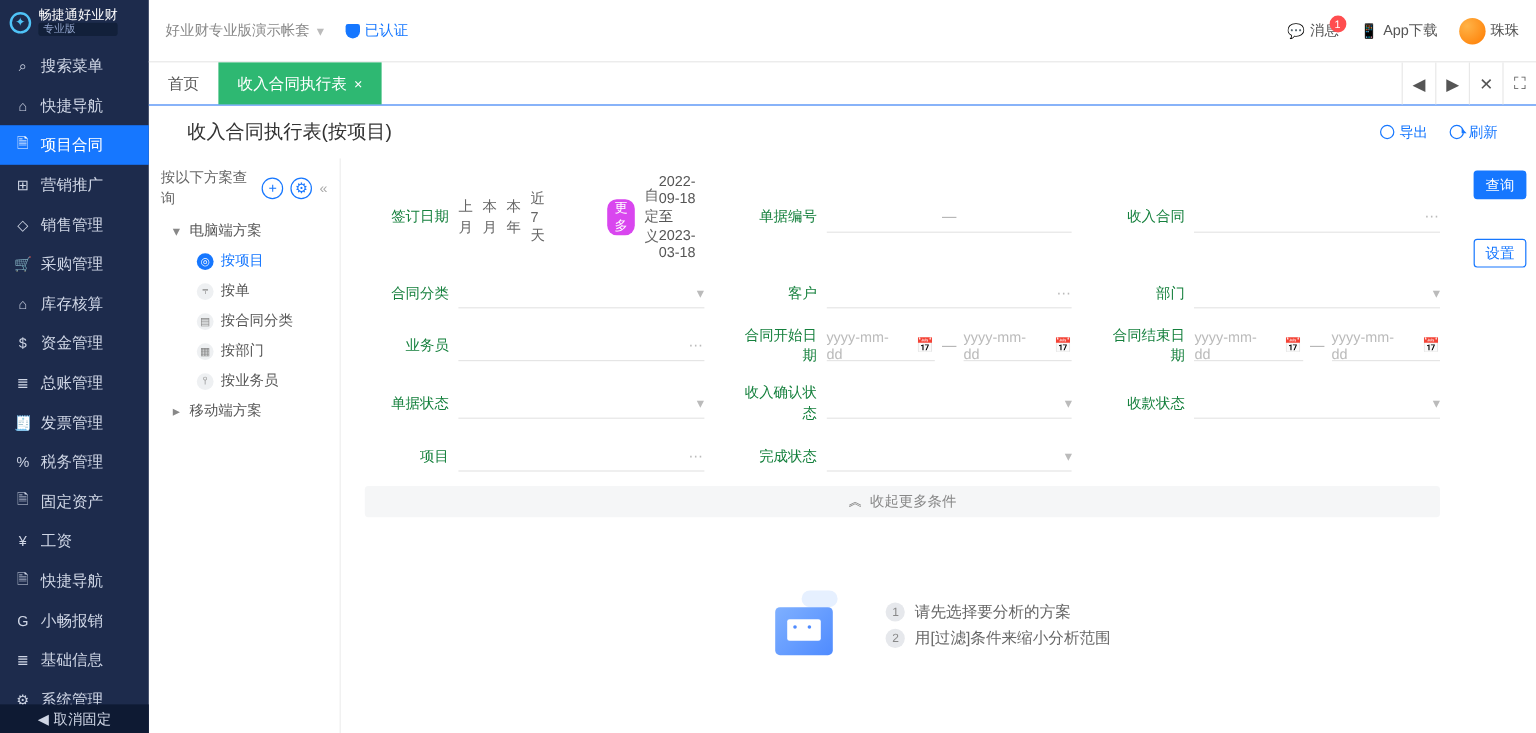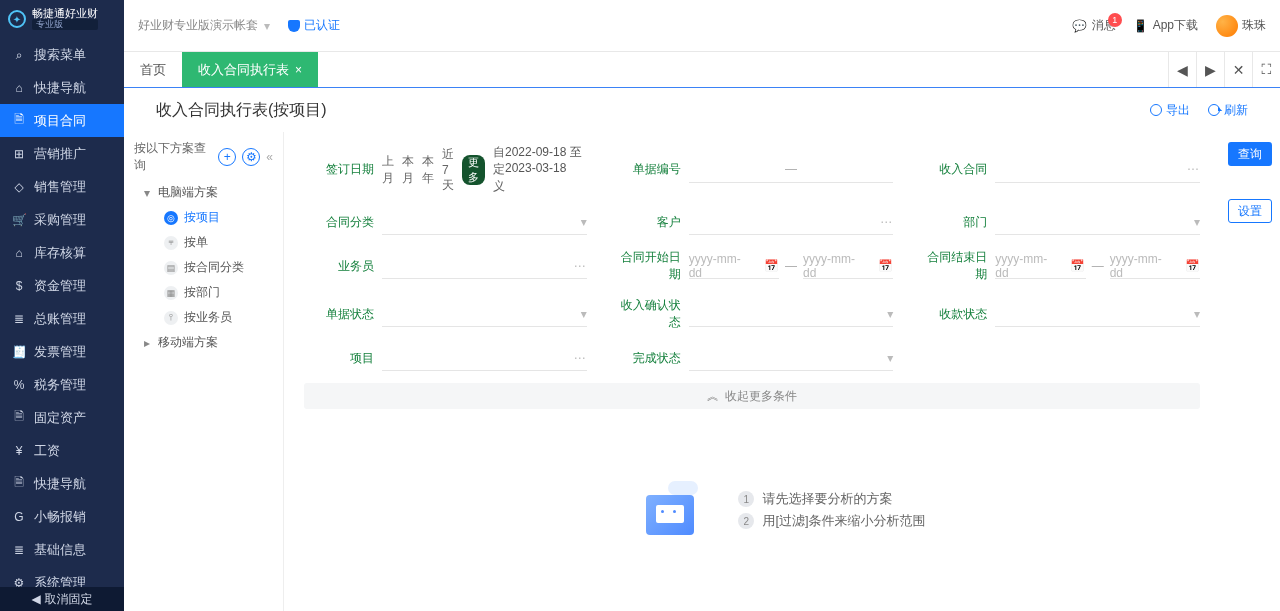--- a/index.html
+++ b/index.html
@@ -62,21 +62,21 @@
 .filterwrap{flex:1;display:flex;flex-direction:column;min-width:0;}
 
 .filters{padding:12px 20px 0;display:grid;grid-template-columns:repeat(3,1fr);column-gap:24px;row-gap:14px;font-size:12px;color:#555;}
 .frow{display:flex;align-items:center;gap:8px;}
 .flabel{width:70px;text-align:right;color:#15803d;flex-shrink:0;}
 .fctrl{flex:1;min-width:0;height:26px;border-bottom:1px solid #e5e5e5;display:flex;align-items:center;position:relative;color:#999;cursor:pointer;}
 .fctrl .chev{margin-left:auto;color:#bbb;}
 .fctrl .ellips{margin-left:auto;color:#bbb;letter-spacing:1px;}
 .date-presets{display:flex;align-items:center;gap:8px;font-size:12px;}
 .date-presets .p{cursor:pointer;color:#666;}
-.date-presets .pill{background:#14532d;color:#fff;border-radius:8px;padding:0 6px;font-size:11px;}
+.date-presets .pill{background:#d946ef;color:#fff;border-radius:8px;padding:0 6px;font-size:11px;margin-left:44px;}
 .date-stack{display:flex;flex-direction:row;}
 .date-range{flex:1;display:flex;align-items:center;gap:6px;}
 .date-input{flex:1;border-bottom:1px solid #e5e5e5;height:26px;display:flex;align-items:center;color:#bbb;gap:20px;}
 .date-input .cal{margin-left:auto;color:#1677ff;}
 .dash{color:#aaa;}
 
 .collapse-bar{margin:12px 20px 0;background:#f5f6f7;height:26px;border-radius:3px;display:flex;align-items:center;justify-content:center;gap:6px;font-size:12px;color:#888;cursor:pointer;}
 
 
 .sideacts{width:60px;padding:10px 8px;display:flex;flex-direction:column;gap:8px;align-items:stretch;}

